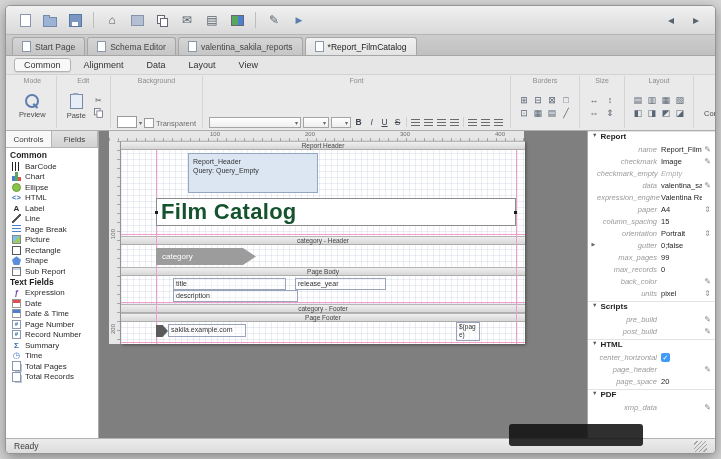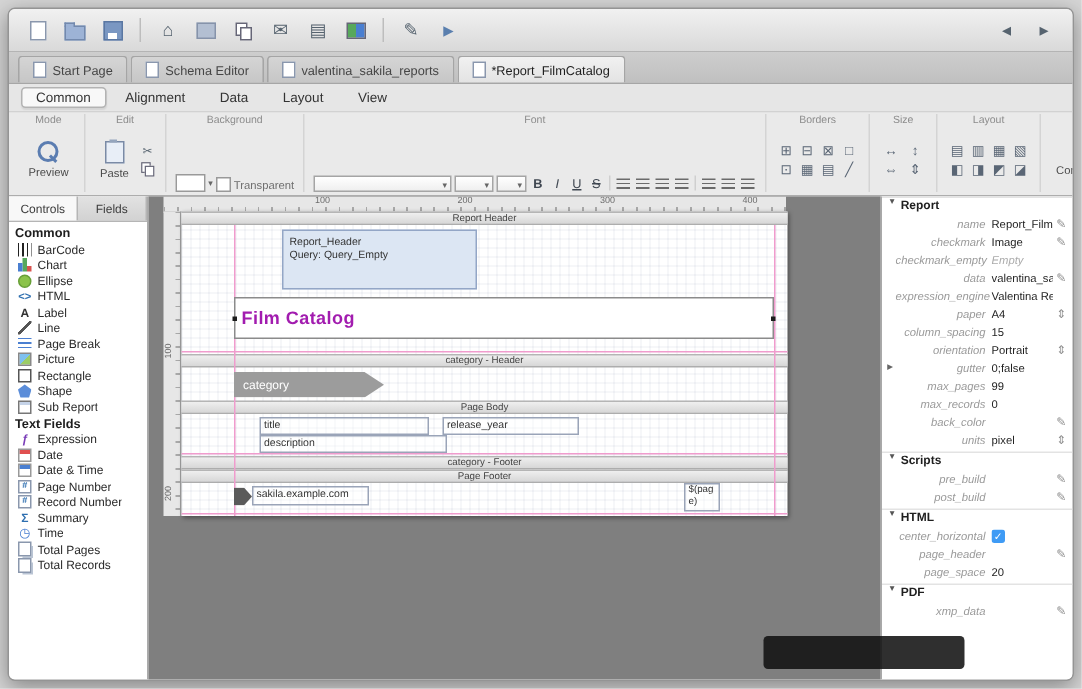--- a/index.html
+++ b/index.html
@@ -99,21 +99,21 @@
   .hruler{position:absolute;left:10px;top:0;width:415px;height:10px;background:#e7e7e7;border-bottom:1px solid #9f9f9f;background-image:repeating-linear-gradient(90deg,#a8a8a8 0 1px,transparent 1px 9px);background-size:100% 3px;background-position:0 100%;background-repeat:repeat-x;}
   .vruler{position:absolute;left:10px;top:10px;width:11px;height:203px;background:#e7e7e7;border-right:1px solid #9f9f9f;background-image:repeating-linear-gradient(#a8a8a8 0 1px,transparent 1px 9px);background-size:3px 100%;background-position:100% 0;background-repeat:repeat-y;}
   .hrlab{position:absolute;top:0;font-size:6px;color:#6d6d6d;transform:translateX(-50%);}
   .vrlab{position:absolute;left:-1px;font-size:6px;color:#6d6d6d;transform:rotate(-90deg);}
   .page{position:absolute;left:22px;top:10px;width:404px;height:203px;background:#fff;background-image:linear-gradient(to right,rgba(110,130,165,.13) 1px,transparent 1px),linear-gradient(to bottom,rgba(110,130,165,.13) 1px,transparent 1px);background-size:6px 6px;box-shadow:1px 1px 3px rgba(0,0,0,.4);}
   .bandbar{position:absolute;left:0;right:0;height:9px;background:linear-gradient(#efefef,#d7d7d7);border-top:1px solid #b5b5b5;border-bottom:1px solid #adadad;box-sizing:border-box;font-size:6.5px;line-height:7px;color:#444;text-align:center;}
   .guide-v{position:absolute;width:1px;top:9px;height:194px;background:#f09ccd;}
   .guide-h{position:absolute;left:0;right:0;height:1px;background:#f09ccd;}
   .querybox{position:absolute;left:67px;top:12px;width:130px;height:40px;background:#dce6f3;border:1px solid #93a6c6;box-sizing:border-box;padding:3px 4px;font-size:7px;line-height:9px;color:#333;}
   .titlebox{position:absolute;left:35px;top:57px;width:360px;height:28px;background:#fff;border:1px solid #8b8b8b;box-sizing:border-box;display:flex;align-items:center;}
-  .titletext{font-size:12px;font-weight:bold;color:#a21caf;padding-left:4px;letter-spacing:.3px;white-space:nowrap;}
+  .titletext{font-size:22px;font-weight:bold;color:#14532d;padding-left:4px;letter-spacing:.3px;white-space:nowrap;}
   .handle{position:absolute;width:3px;height:3px;background:#1c1c1c;}
   .catarrow{position:absolute;left:35px;top:107px;width:100px;height:17px;background:#9c9c9c;clip-path:polygon(0 0,87% 0,100% 50%,87% 100%,0 100%);color:#fff;font-size:8px;display:flex;align-items:center;padding-left:6px;box-sizing:border-box;}
   .fieldbox{position:absolute;border:1px solid #9aa4b8;box-sizing:border-box;font-size:7px;line-height:9px;color:#333;padding:0 2px;background:rgba(255,255,255,.4);white-space:nowrap;overflow:hidden;}
   .f-title{left:52px;top:137px;width:113px;height:12px;}
   .f-year{left:174px;top:137px;width:91px;height:12px;}
   .f-desc{left:52px;top:149px;width:125px;height:12px;}
   .f-url{left:47px;top:183px;width:78px;height:13px;}
   .f-page{left:335px;top:181px;width:24px;height:19px;font-size:6.5px;line-height:8px;word-break:break-all;white-space:normal;}
   .footertag{position:absolute;left:35px;top:184px;width:12px;height:12px;background:#5a5a5a;clip-path:polygon(0 0,55% 0,100% 50%,55% 100%,0 100%);}
 
@@ -631,15 +631,19 @@
       <div class="prow">
           <span class="pexp"></span>
           <span class="pname">xmp_data</span>
           <span class="pval"></span>
           <span class="picon">✎</span>
         </div>
 
     </div>
   </div>
 
+  <div class="status">
+    <span>Ready</span>
+    <span class="grip"></span>
+  </div>
 </div>
 
 <div class="overlay-badge"></div>
 
 </body></html>

